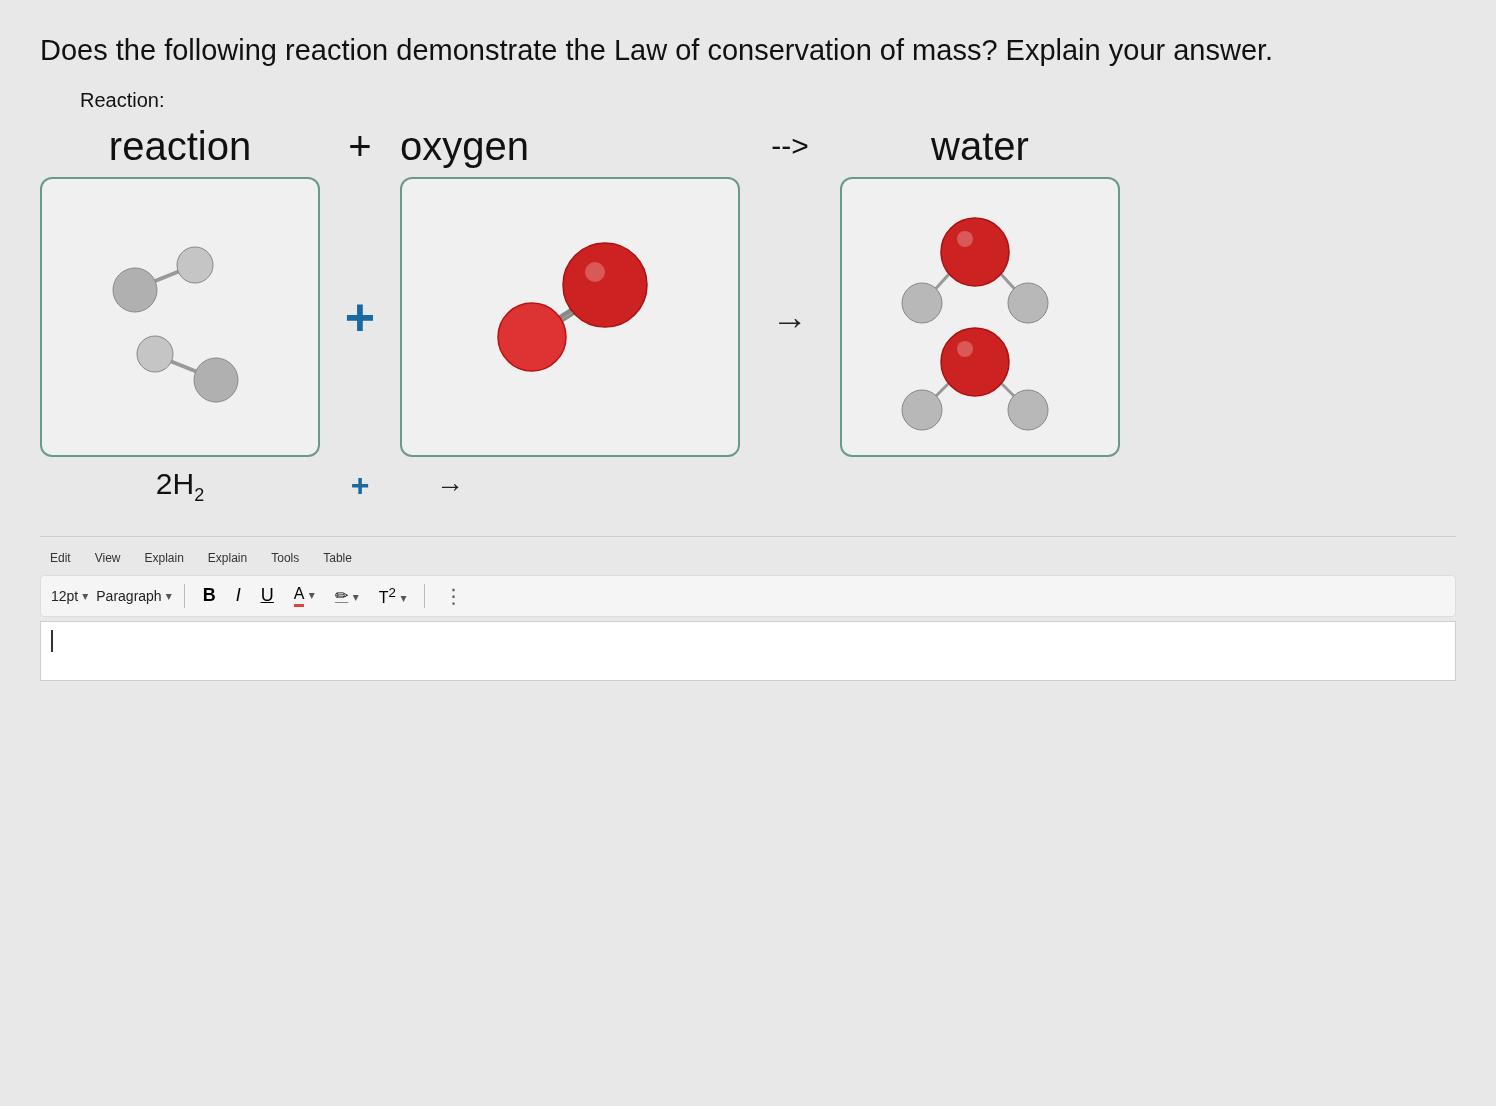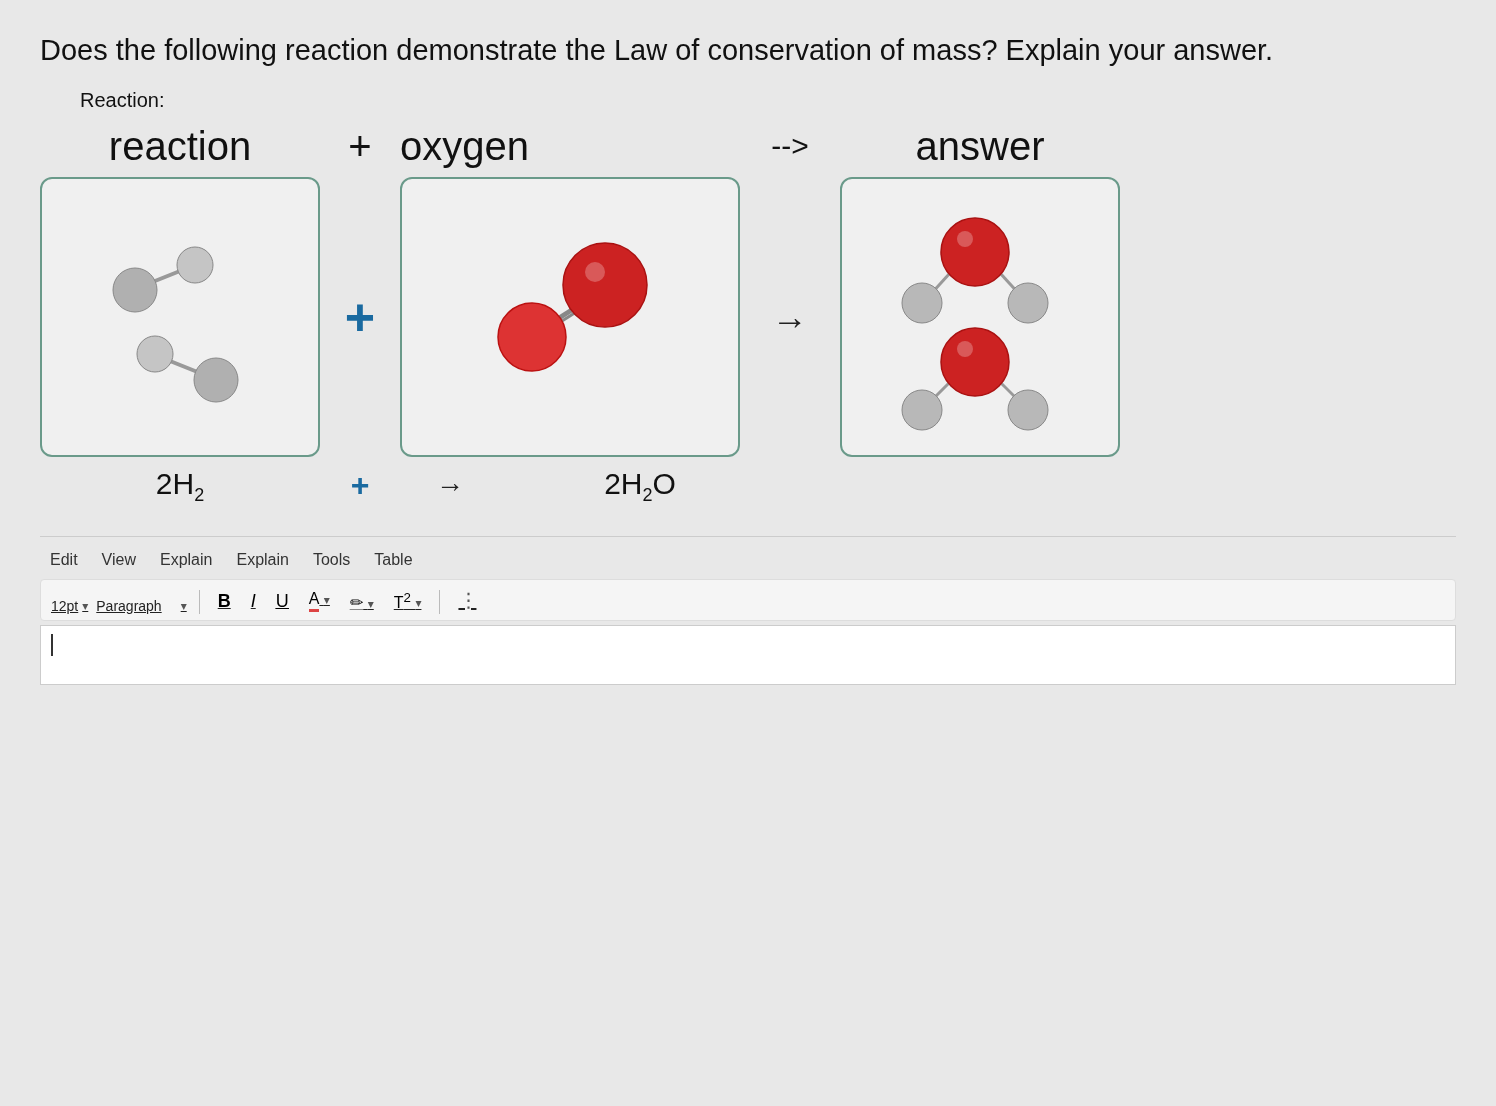--- a/index.html
+++ b/index.html
@@ -134,38 +134,37 @@
     .toolbar-area {
       margin-top: 20px;
       border-top: 1px solid #ccc;
       padding-top: 8px;
     }
 
     .menu-bar {
       display: flex;
       gap: 24px;
       padding: 6px 10px;
-      font-size: 16px;
+      font-size: 12px;
       color: #333;
     }
 
     .menu-item {
       cursor: pointer;
     }
 
     .formatting-bar {
       display: flex;
-      align-items: flex-end;
+      align-items: center;
       gap: 8px;
       padding: 6px 10px;
       background: #f5f5f5;
       border: 1px solid #ddd;
       border-radius: 4px;
       margin: 4px 0;
-      text-decoration: underline;
     }
 
     .format-btn {
       font-size: 16px;
       padding: 2px 6px;
       cursor: pointer;
       border: none;
       background: transparent;
       border-radius: 3px;
     }
@@ -186,21 +185,21 @@
       display: flex;
       align-items: center;
       gap: 4px;
       cursor: pointer;
     }
 
     .paragraph-select {
       font-size: 14px;
       display: flex;
       align-items: center;
-      gap: 19px;
+      gap: 4px;
       cursor: pointer;
     }
 
     .text-input-area {
       width: 100%;
       height: 60px;
       border: 1px solid #ccc;
       background: white;
       margin-top: 4px;
       padding: 8px;
@@ -249,21 +248,21 @@
 
 <p class="question-text">Does the following reaction demonstrate the Law of conservation of mass? Explain your answer.</p>
 
 <p class="reaction-label">Reaction:</p>
 
 <div class="reaction-row">
   <div class="molecule-name">reaction</div>
   <div class="plus-text">+</div>
   <div style="width:340px; text-align:left;" class="molecule-name">oxygen</div>
   <div class="arrow-text">--&gt;</div>
-  <div class="molecule-name">answer</div>
+  <div class="molecule-name">water</div>
 </div>
 
 <div class="molecule-boxes-row">
 
   <div class="molecule-box">
     <svg viewBox="0 0 200 200" width="200" height="200">
 
       <line x1="60" y1="70" x2="110" y2="50" stroke="#999" stroke-width="4"></line>
       <circle cx="55" cy="73" r="22" fill="#b0b0b0" stroke="#888" stroke-width="1"></circle>
       <circle cx="115" cy="48" r="18" fill="#c5c5c5" stroke="#888" stroke-width="1"></circle>
@@ -311,23 +310,20 @@
     </svg>
   </div>
 </div>
 
 <div class="formula-row">
   <div class="formula-cell">
     2H<sub>2</sub>
   </div>
   <div class="formula-plus">+</div>
   <div class="formula-arrow">→</div>
-  <div class="formula-cell">
-    2H<sub>2</sub>O
-  </div>
 </div>
 
 <div class="toolbar-area">
 
   <div class="menu-bar">
     <span class="menu-item">Edit</span>
     <span class="menu-item">View</span>
     <span class="menu-item">Explain</span>
     <span class="menu-item">Explain</span>
     <span class="menu-item">Tools</span>

